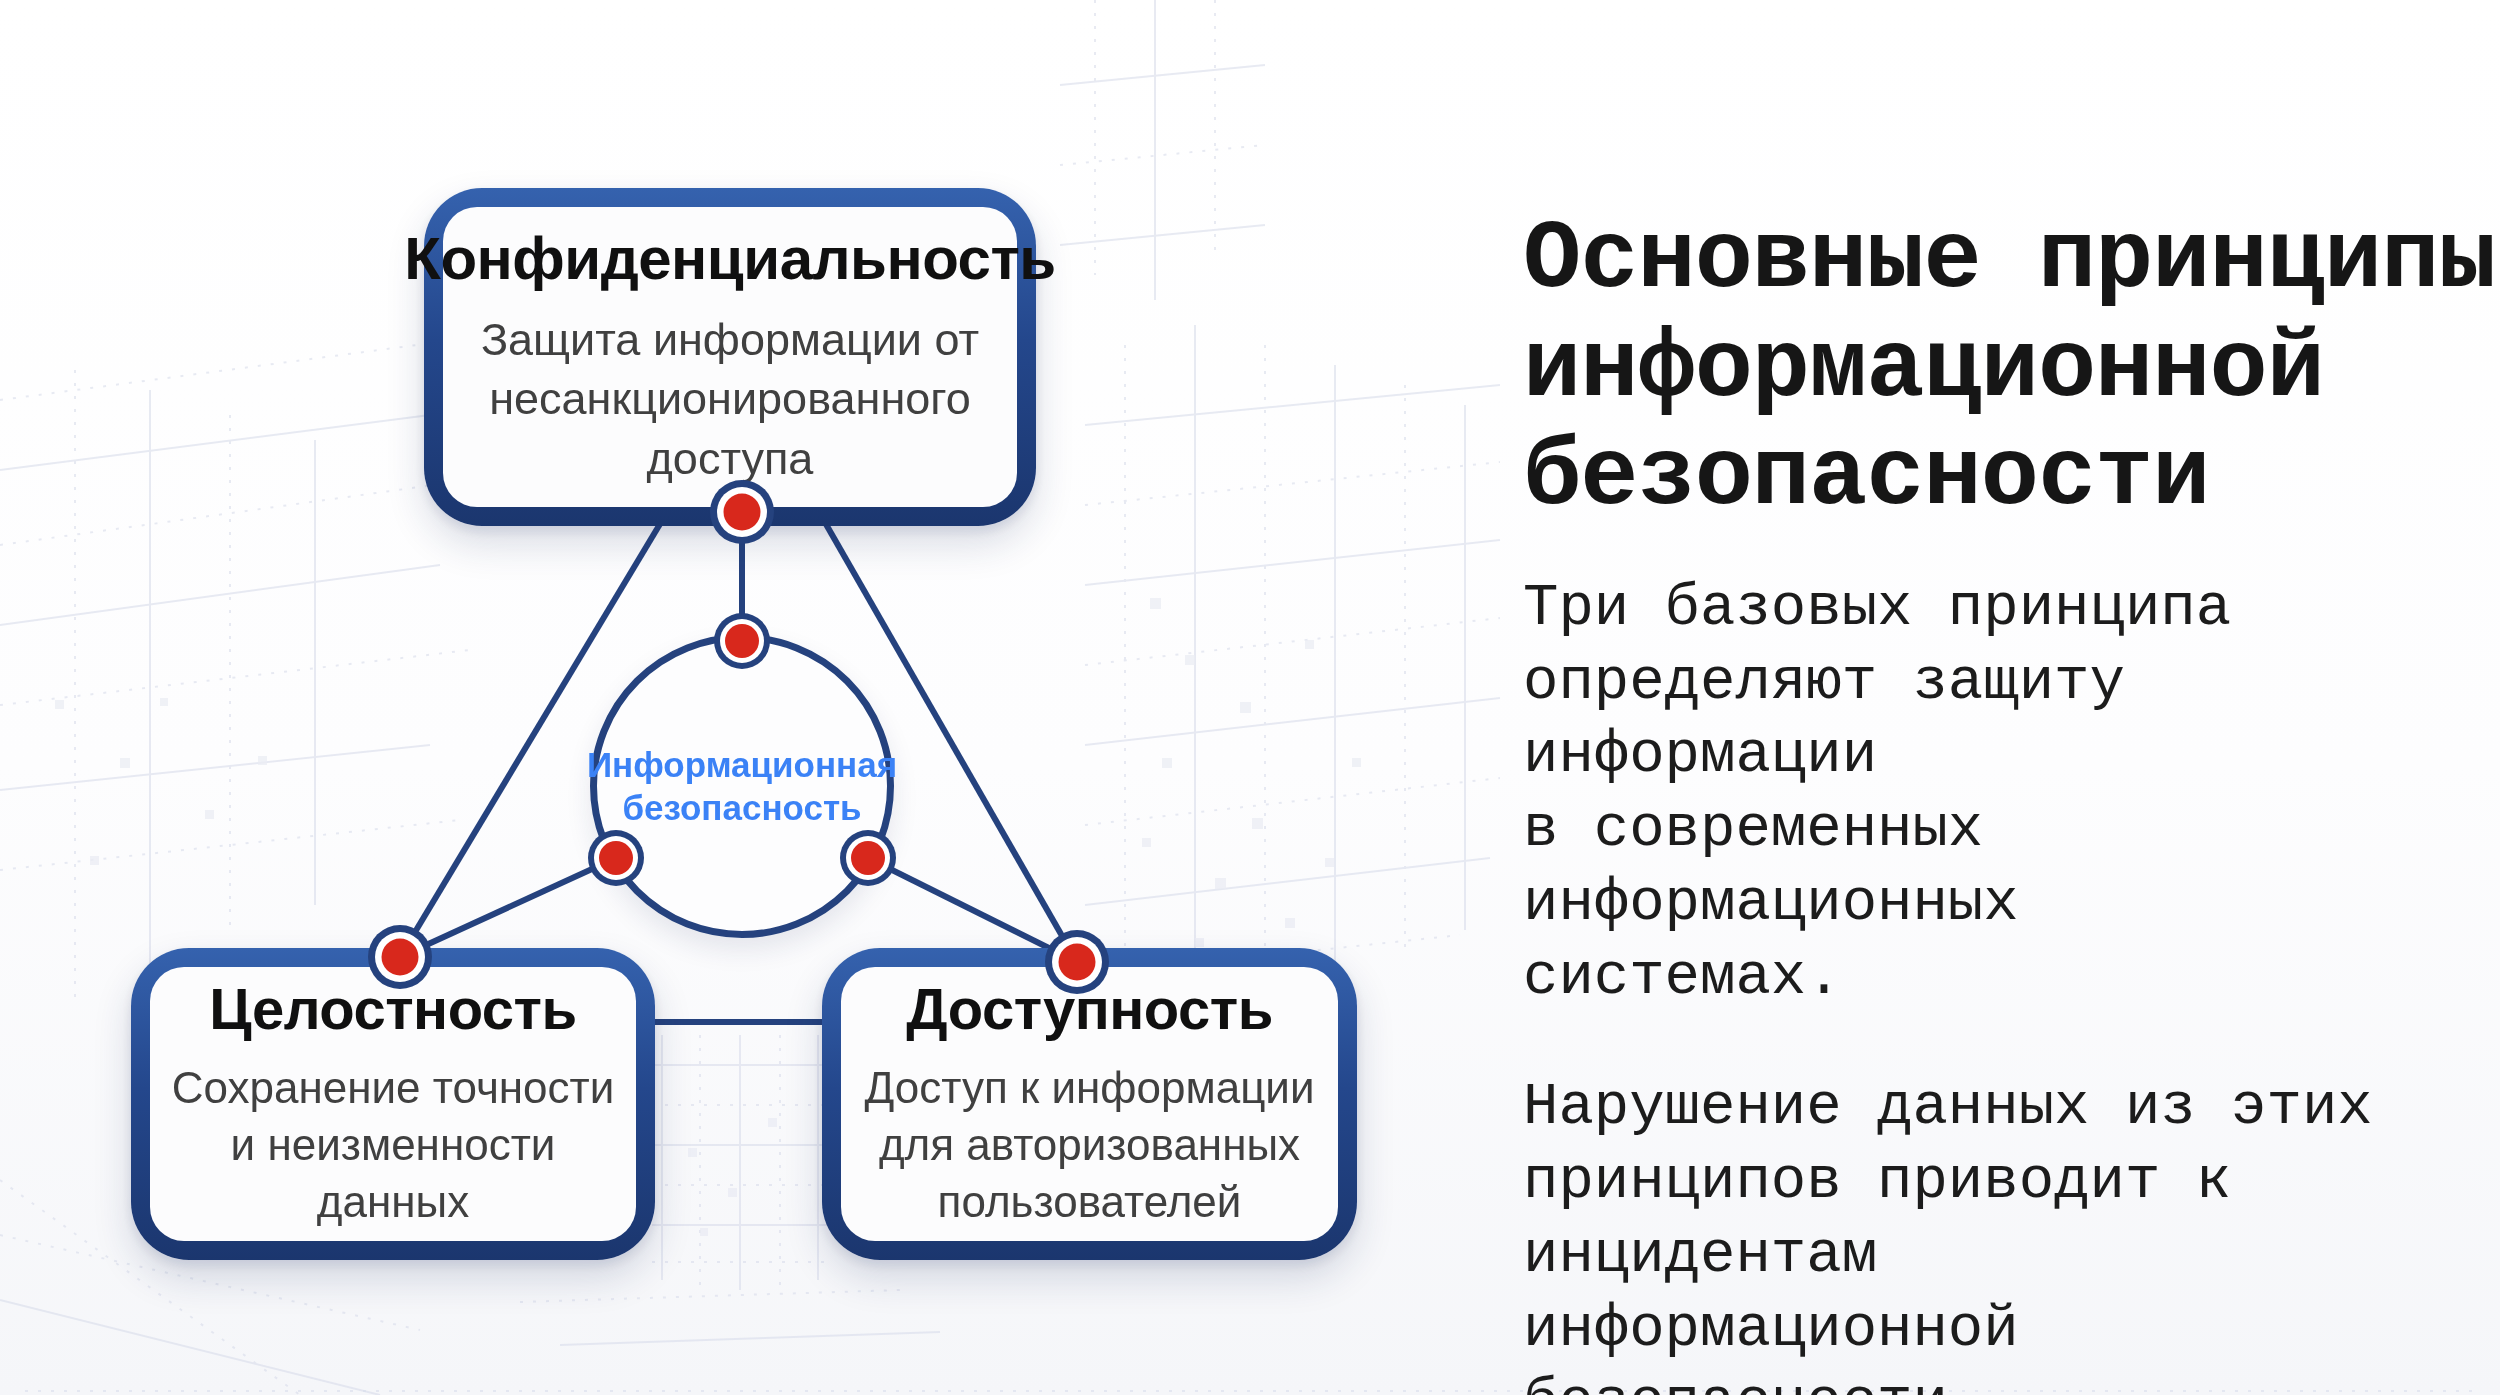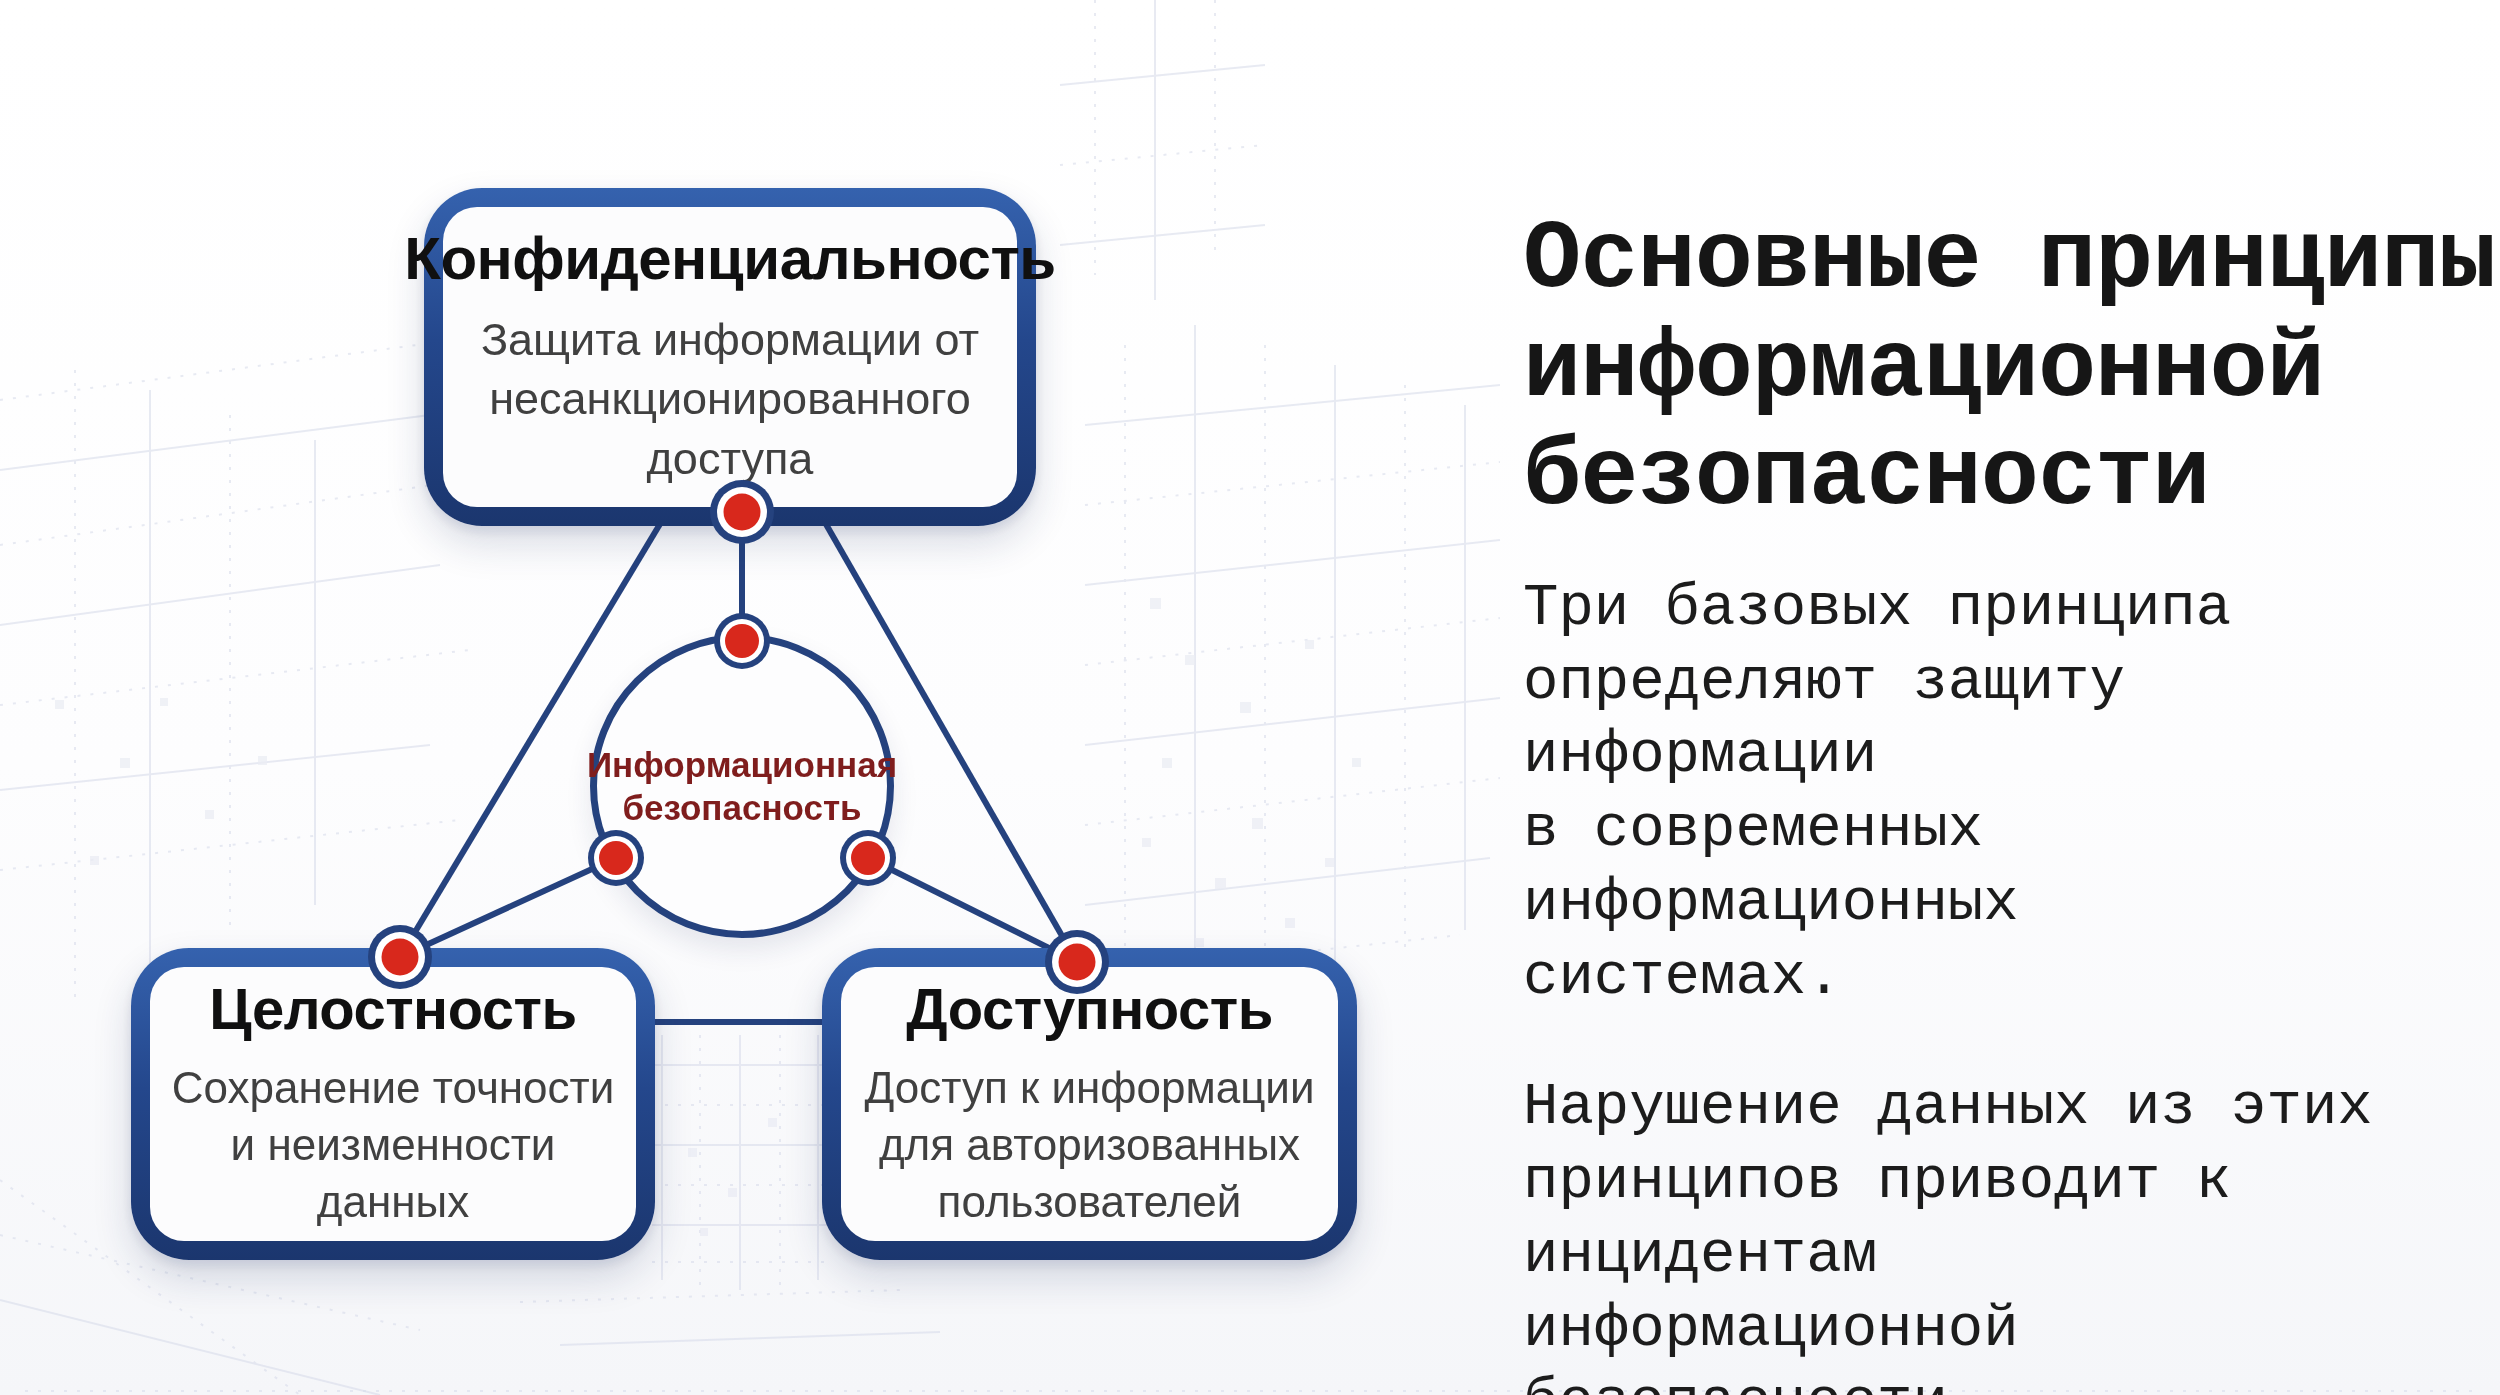--- a/index.html
+++ b/index.html
@@ -58,21 +58,21 @@
 
   .hub{
     position:absolute;z-index:2;
     left:590px;top:634px;width:304px;height:304px;
     background:#fdfdfe;
     border:7px solid var(--blue-line);
     border-radius:50%;
     display:flex;align-items:center;justify-content:center;text-align:center;
     box-shadow:0 12px 26px rgba(26,44,92,.10);
   }
-  .hub-label{font-size:35px;font-weight:bold;color:#7f1d1d;white-space:pre-line;line-height:1.24;}
+  .hub-label{font-size:35px;font-weight:bold;color:#3b82f6;white-space:pre-line;line-height:1.24;}
 
   .panel{position:absolute;z-index:2;left:1523px;top:206px;width:980px;font-family:Liberation Mono, monospace;}
   .panel h1{
     font-size:97px;font-weight:bold;color:var(--ink);
     line-height:1.12;letter-spacing:-1px;white-space:pre-line;
   }
   .panel p{
     font-size:59px;color:var(--body-ink);
     line-height:1.25;white-space:pre-line;
   }

